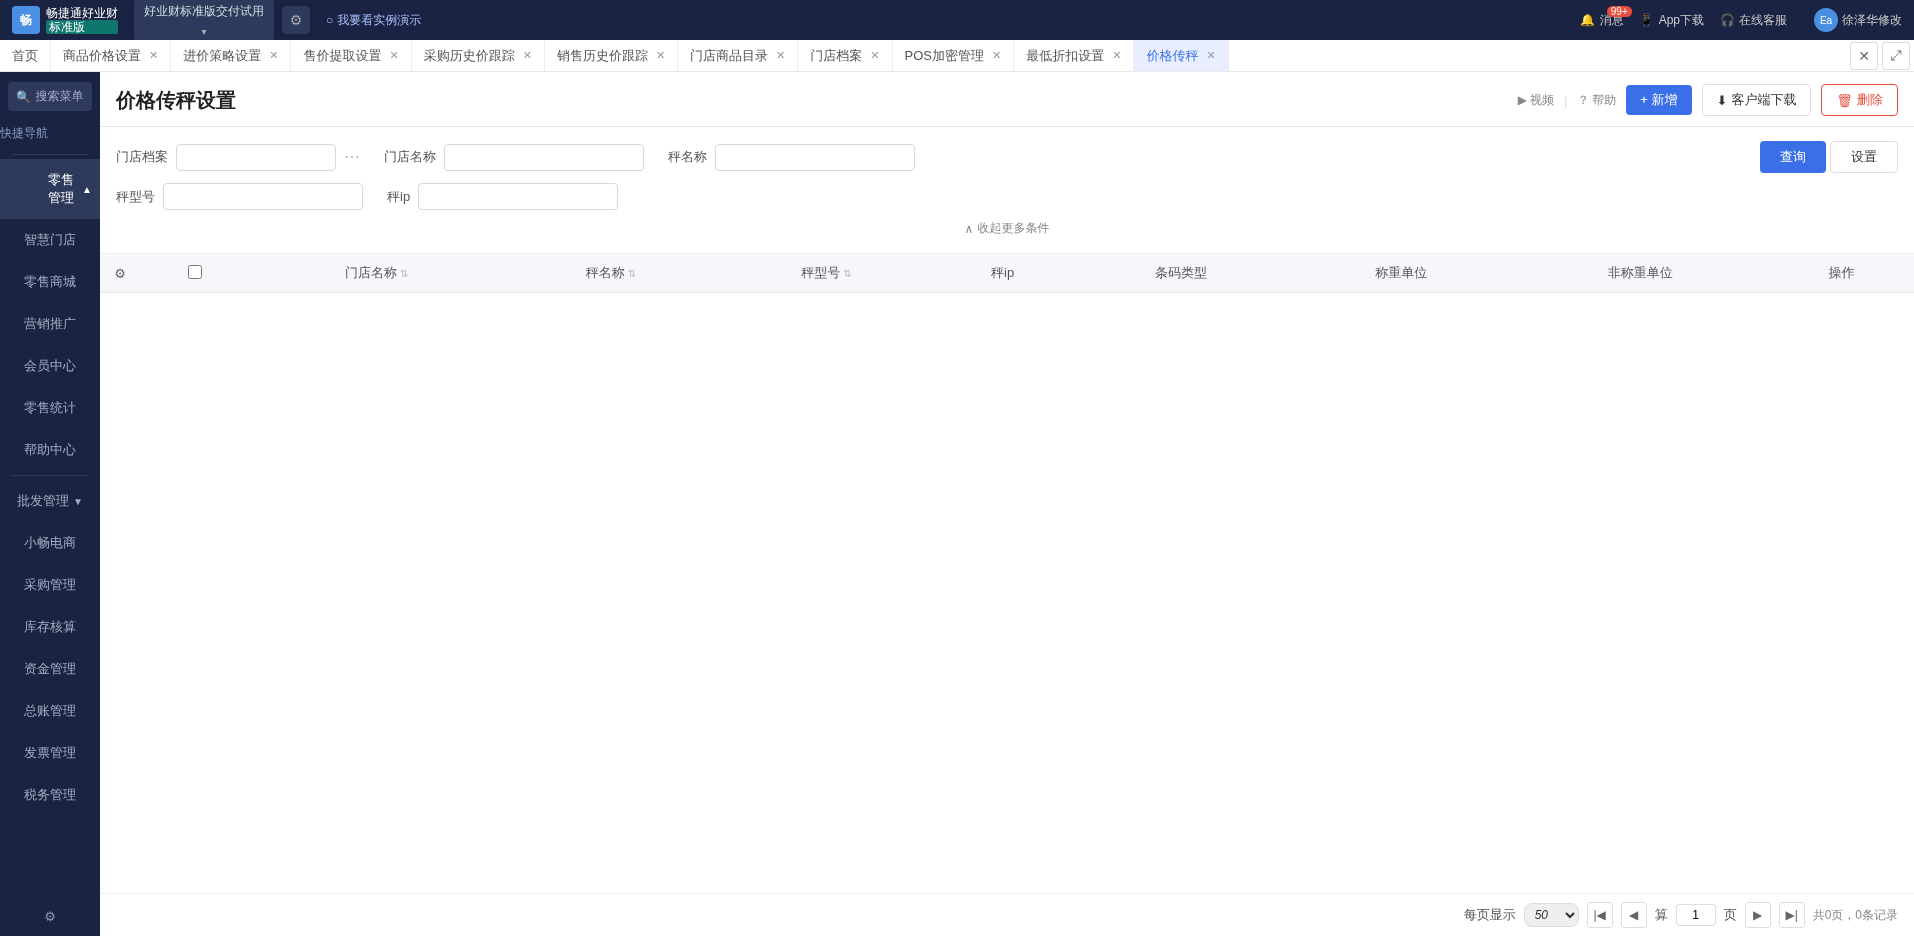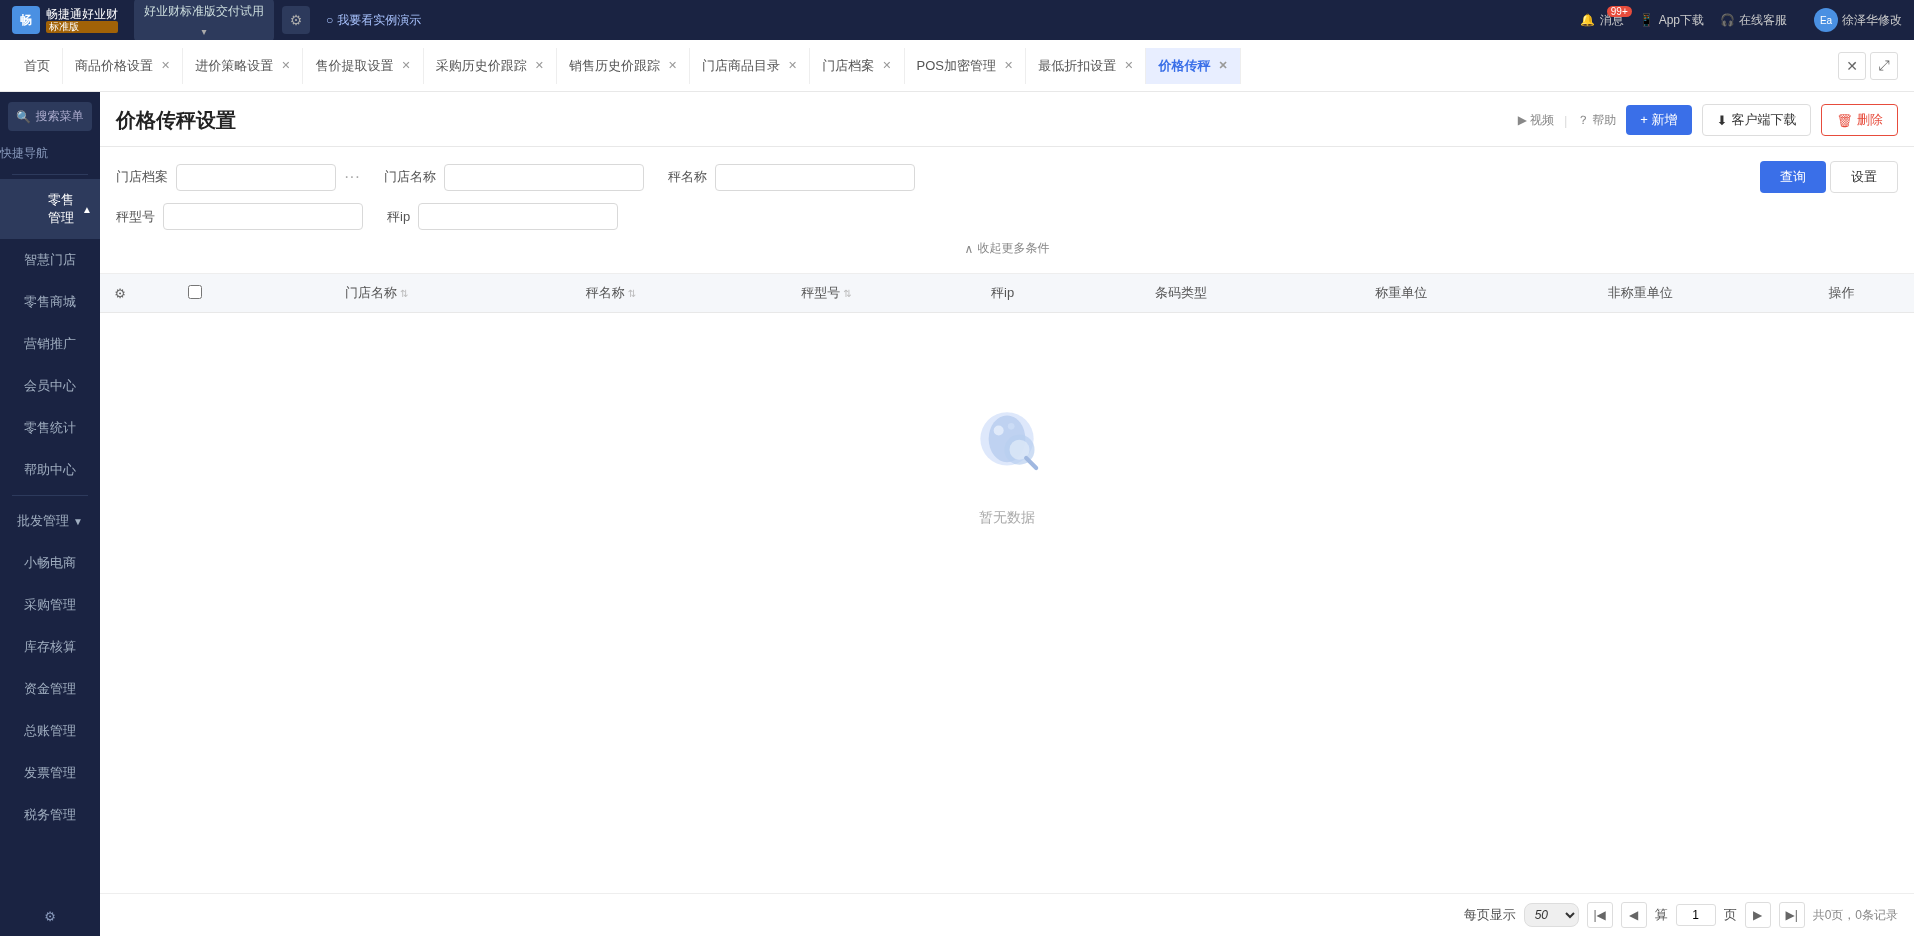--- a/index.html
+++ b/index.html
@@ -3,37 +3,37 @@
   <meta charset="utf-8">
   <style>
     * { box-sizing: border-box; margin: 0; padding: 0; }
     body { font-family: "Microsoft YaHei", Arial, sans-serif; font-size: 13px; background: #f0f2f5; color: #333; display: flex; flex-direction: column; height: 100vh; overflow: hidden; }
 
     
     .top-bar { height: 40px; background: #1a2342; display: flex; align-items: center; padding: 0 12px; gap: 8px; flex-shrink: 0; }
     .logo-area { display: flex; align-items: center; gap: 6px; color: #fff; font-size: 13px; min-width: 100px; }
     .logo-icon { width: 28px; height: 28px; background: #4a90e2; border-radius: 4px; display: flex; align-items: center; justify-content: center; color: #fff; font-size: 12px; font-weight: bold; }
     .logo-text { font-size: 12px; line-height: 1.2; }
-    .version-tag { font-size: 10px; background: #a16207; color: #fff; border-radius: 2px; padding: 0 3px; }
+    .version-tag { font-size: 12px; background: #0f766e; color: #fff; border-radius: 2px; padding: 0 3px; }
     .env-selector { display: flex; align-items: center; background: #2d3a5c; border-radius: 4px; padding: 4px 10px; color: #cdd; font-size: 12px; gap: 6px; cursor: pointer; margin-left: 8px; flex-direction: column; }
     .env-selector .chevron { color: #aaa; font-size: 10px; }
     .settings-btn { width: 28px; height: 28px; background: #2d3a5c; border-radius: 4px; display: flex; align-items: center; justify-content: center; color: #aaa; cursor: pointer; font-size: 14px; }
     .demo-btn { display: flex; align-items: center; gap: 4px; color: #aac4ff; font-size: 12px; cursor: pointer; margin-left: 8px; }
     .top-bar-right { margin-left: auto; display: flex; align-items: center; gap: 16px; color: #ccc; font-size: 12px; }
     .notif-btn { position: relative; display: flex; align-items: center; gap: 4px; cursor: pointer; color: #ccc; }
     .badge { position: absolute; top: -6px; right: -8px; background: #e74c3c; color: #fff; border-radius: 8px; font-size: 10px; padding: 0 4px; min-width: 16px; text-align: center; }
     .top-right-item { display: flex; align-items: center; gap: 4px; cursor: pointer; color: #ccc; }
     .user-area { display: flex; align-items: center; gap: 4px; color: #ccc; cursor: pointer; }
     .user-avatar { width: 24px; height: 24px; background: #4a90e2; border-radius: 50%; display: flex; align-items: center; justify-content: center; color: #fff; font-size: 10px; margin-left: 11px; }
 
     
-    .tab-bar { height: 52px; background: #fff; display: flex; align-items: center; border-bottom: 1px solid #e8e8e8; flex-shrink: 0; padding: 0 12px; overflow-x: auto; overflow-y: hidden; }
+    .tab-bar { height: 32px; background: #fff; display: flex; align-items: center; border-bottom: 1px solid #e8e8e8; flex-shrink: 0; padding: 0 0; overflow-x: auto; overflow-y: hidden; }
     .tab-bar::-webkit-scrollbar { height: 3px; }
     .tab-item { display: flex; align-items: center; padding: 0 12px; height: 36px; font-size: 13px; color: #555; cursor: pointer; white-space: nowrap; border-right: 1px solid #eee; gap: 6px; flex-shrink: 0; }
-    .tab-item.active { background: #e8eeff; color: #3a6fe8; font-weight: 700; }
+    .tab-item.active { background: #e8eeff; color: #3a6fe8; font-weight: 400; }
     .tab-item .close-x { color: #999; font-size: 11px; margin-left: 2px; }
     .tab-bar-end { display: flex; align-items: center; margin-left: auto; gap: 4px; padding-right: 4px; flex-shrink: 0; }
     .tab-ctrl-btn { width: 28px; height: 28px; display: flex; align-items: center; justify-content: center; cursor: pointer; color: #666; font-size: 14px; border: 1px solid #ddd; border-radius: 3px; }
 
     
     .main-layout { display: flex; flex: 1; overflow: hidden; }
 
     
     .sidebar { width: 100px; background: #1a2342; display: flex; flex-direction: column; flex-shrink: 0; overflow-y: auto; }
     .sidebar::-webkit-scrollbar { width: 4px; }
@@ -348,32 +348,20 @@
             <th>条码类型</th>
             <th>称重单位</th>
             <th>非称重单位</th>
             <th>操作</th>
           </tr>
         </thead>
         <tbody>
         </tbody>
       </table>
 
-      <div class="empty-state">
-        <svg class="empty-icon" viewBox="0 0 120 120" xmlns="http://www.w3.org/2000/svg">
-          <circle cx="60" cy="55" r="32" fill="#c8d8f8" opacity="0.6"></circle>
-          <ellipse cx="60" cy="55" rx="22" ry="28" fill="#a0bce8" opacity="0.5"></ellipse>
-          <circle cx="75" cy="68" r="18" fill="#b8cff0" opacity="0.7"></circle>
-          <circle cx="75" cy="68" r="12" fill="#dde8f8" opacity="0.8"></circle>
-          <line x1="83" y1="78" x2="95" y2="90" stroke="#a0b8e0" stroke-width="5" stroke-linecap="round"></line>
-          <circle cx="50" cy="45" r="6" fill="#e8f0fc" opacity="0.8"></circle>
-          <circle cx="65" cy="40" r="4" fill="#d0e0f8" opacity="0.7"></circle>
-        </svg>
-        <div class="empty-text">暂无数据</div>
-      </div>
     </div>
 
     <div class="pagination-bar">
       <span>每页显示</span>
       <select class="page-size-select">
         <option>50</option>
         <option>20</option>
         <option>100</option>
       </select>
       <button class="page-nav-btn">|◀</button>

